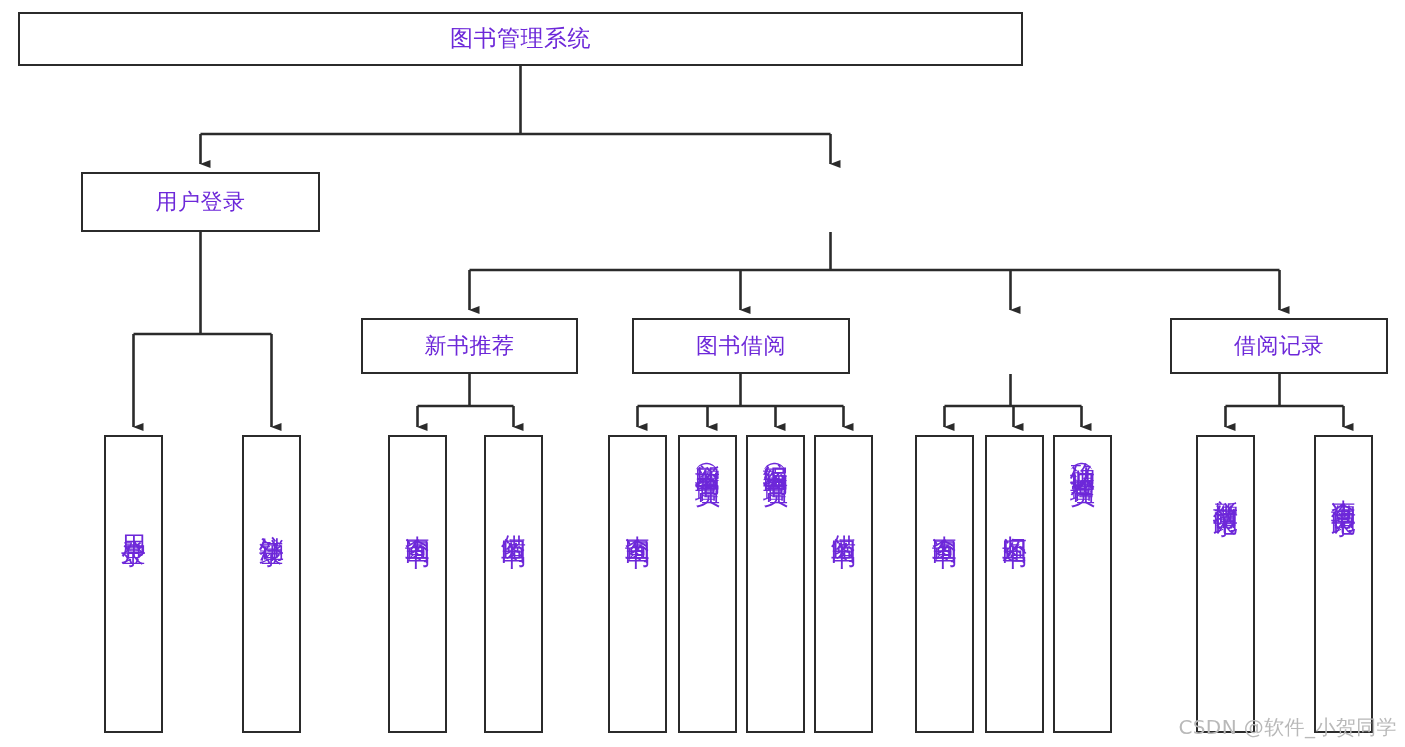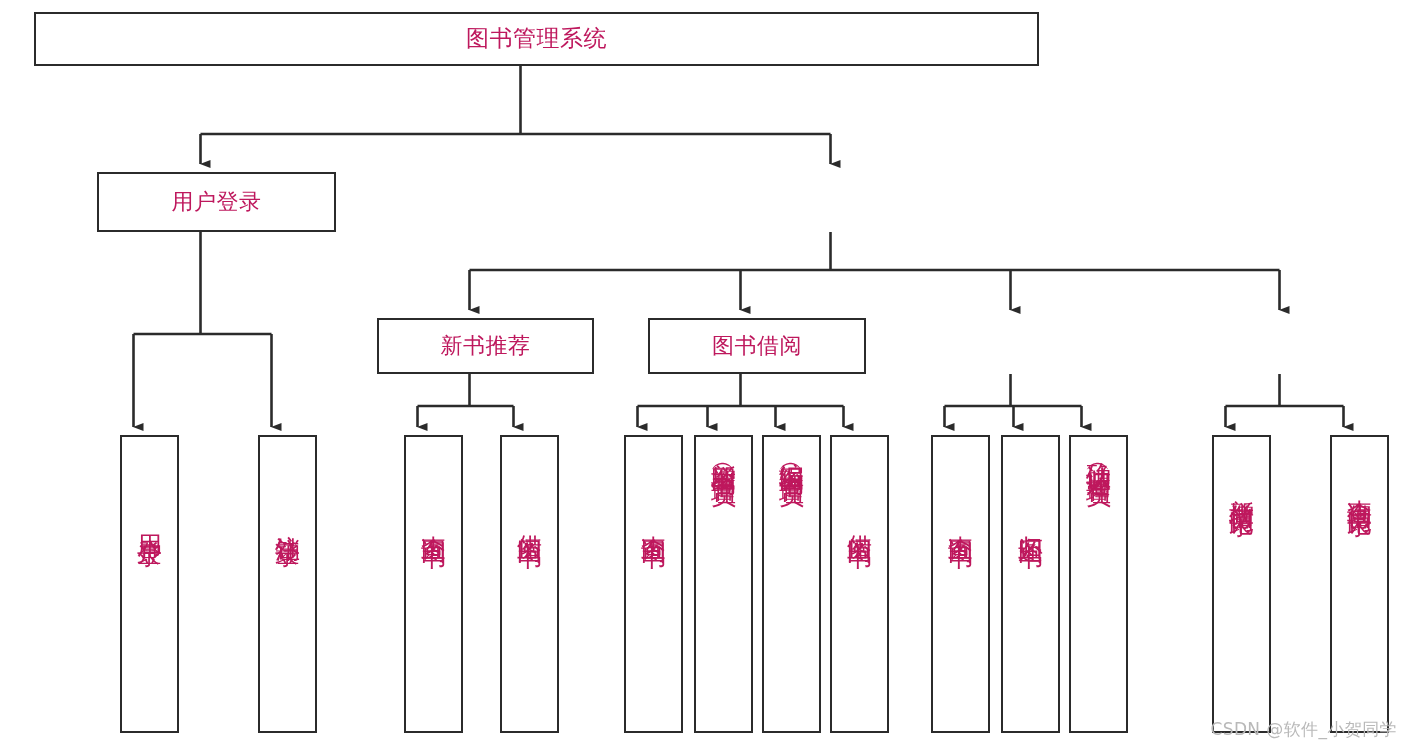--- a/index.html
+++ b/index.html
@@ -27,22 +27,21 @@
     pointer-events: none;
   }
   .node {
     position: absolute;
     box-sizing: border-box;
     border: 2.2px solid #2b2b2b;
     background: #ffffff;
     display: flex;
     align-items: center;
     justify-content: center;
-    color: #be185d;
-    margin-left: 16px;
+    color: #6d28d9;
   }
   .node-label {
     display: block;
     text-align: center;
     line-height: 1.12;
     letter-spacing: 0.5px;
     white-space: nowrap;
   }
   
   .node.horiz .node-label {
@@ -62,21 +61,21 @@
     text-orientation: upright;
     font-size: 25px;
     line-height: 1.0;
     letter-spacing: 3px;
     white-space: pre;
   }
   #watermark {
     position: absolute;
     right: 8px;
     bottom: 6px;
-    font-size: 17px;
+    font-size: 20px;
     color: #b9b9b9;
     letter-spacing: 0.4px;
     white-space: nowrap;
     font-family: "DejaVu Sans", "Liberation Sans", sans-serif;
     margin-top: 32px;
   }
 </style>
 </head>
 <body>
 
@@ -139,20 +138,23 @@
   <div class="node horiz" style="left:81px; top:172px; width:239px; height:60px;">
     <span class="node-label">用户登录</span>
   </div>
 
   <div class="node horiz" style="left:632px; top:318px; width:218px; height:56px;">
     <span class="node-label">图书借阅</span>
   </div>
   <div class="node horiz" style="left:361px; top:318px; width:217px; height:56px;">
     <span class="node-label">新书推荐</span>
   </div>
+  <div class="node horiz" style="left:1170px; top:318px; width:218px; height:56px;">
+    <span class="node-label">借阅记录</span>
+  </div>
 
   <div class="node vert" style="left:104px; top:435px; width:59px; height:298px; padding-top:78px;">
     <span class="node-label">用户登录</span>
   </div>
   <div class="node vert" style="left:242px; top:435px; width:59px; height:298px; padding-top:78px;">
     <span class="node-label">注销登录</span>
   </div>
 
   <div class="node vert" style="left:388px; top:435px; width:59px; height:298px; padding-top:78px;">
     <span class="node-label">查询图书</span>

